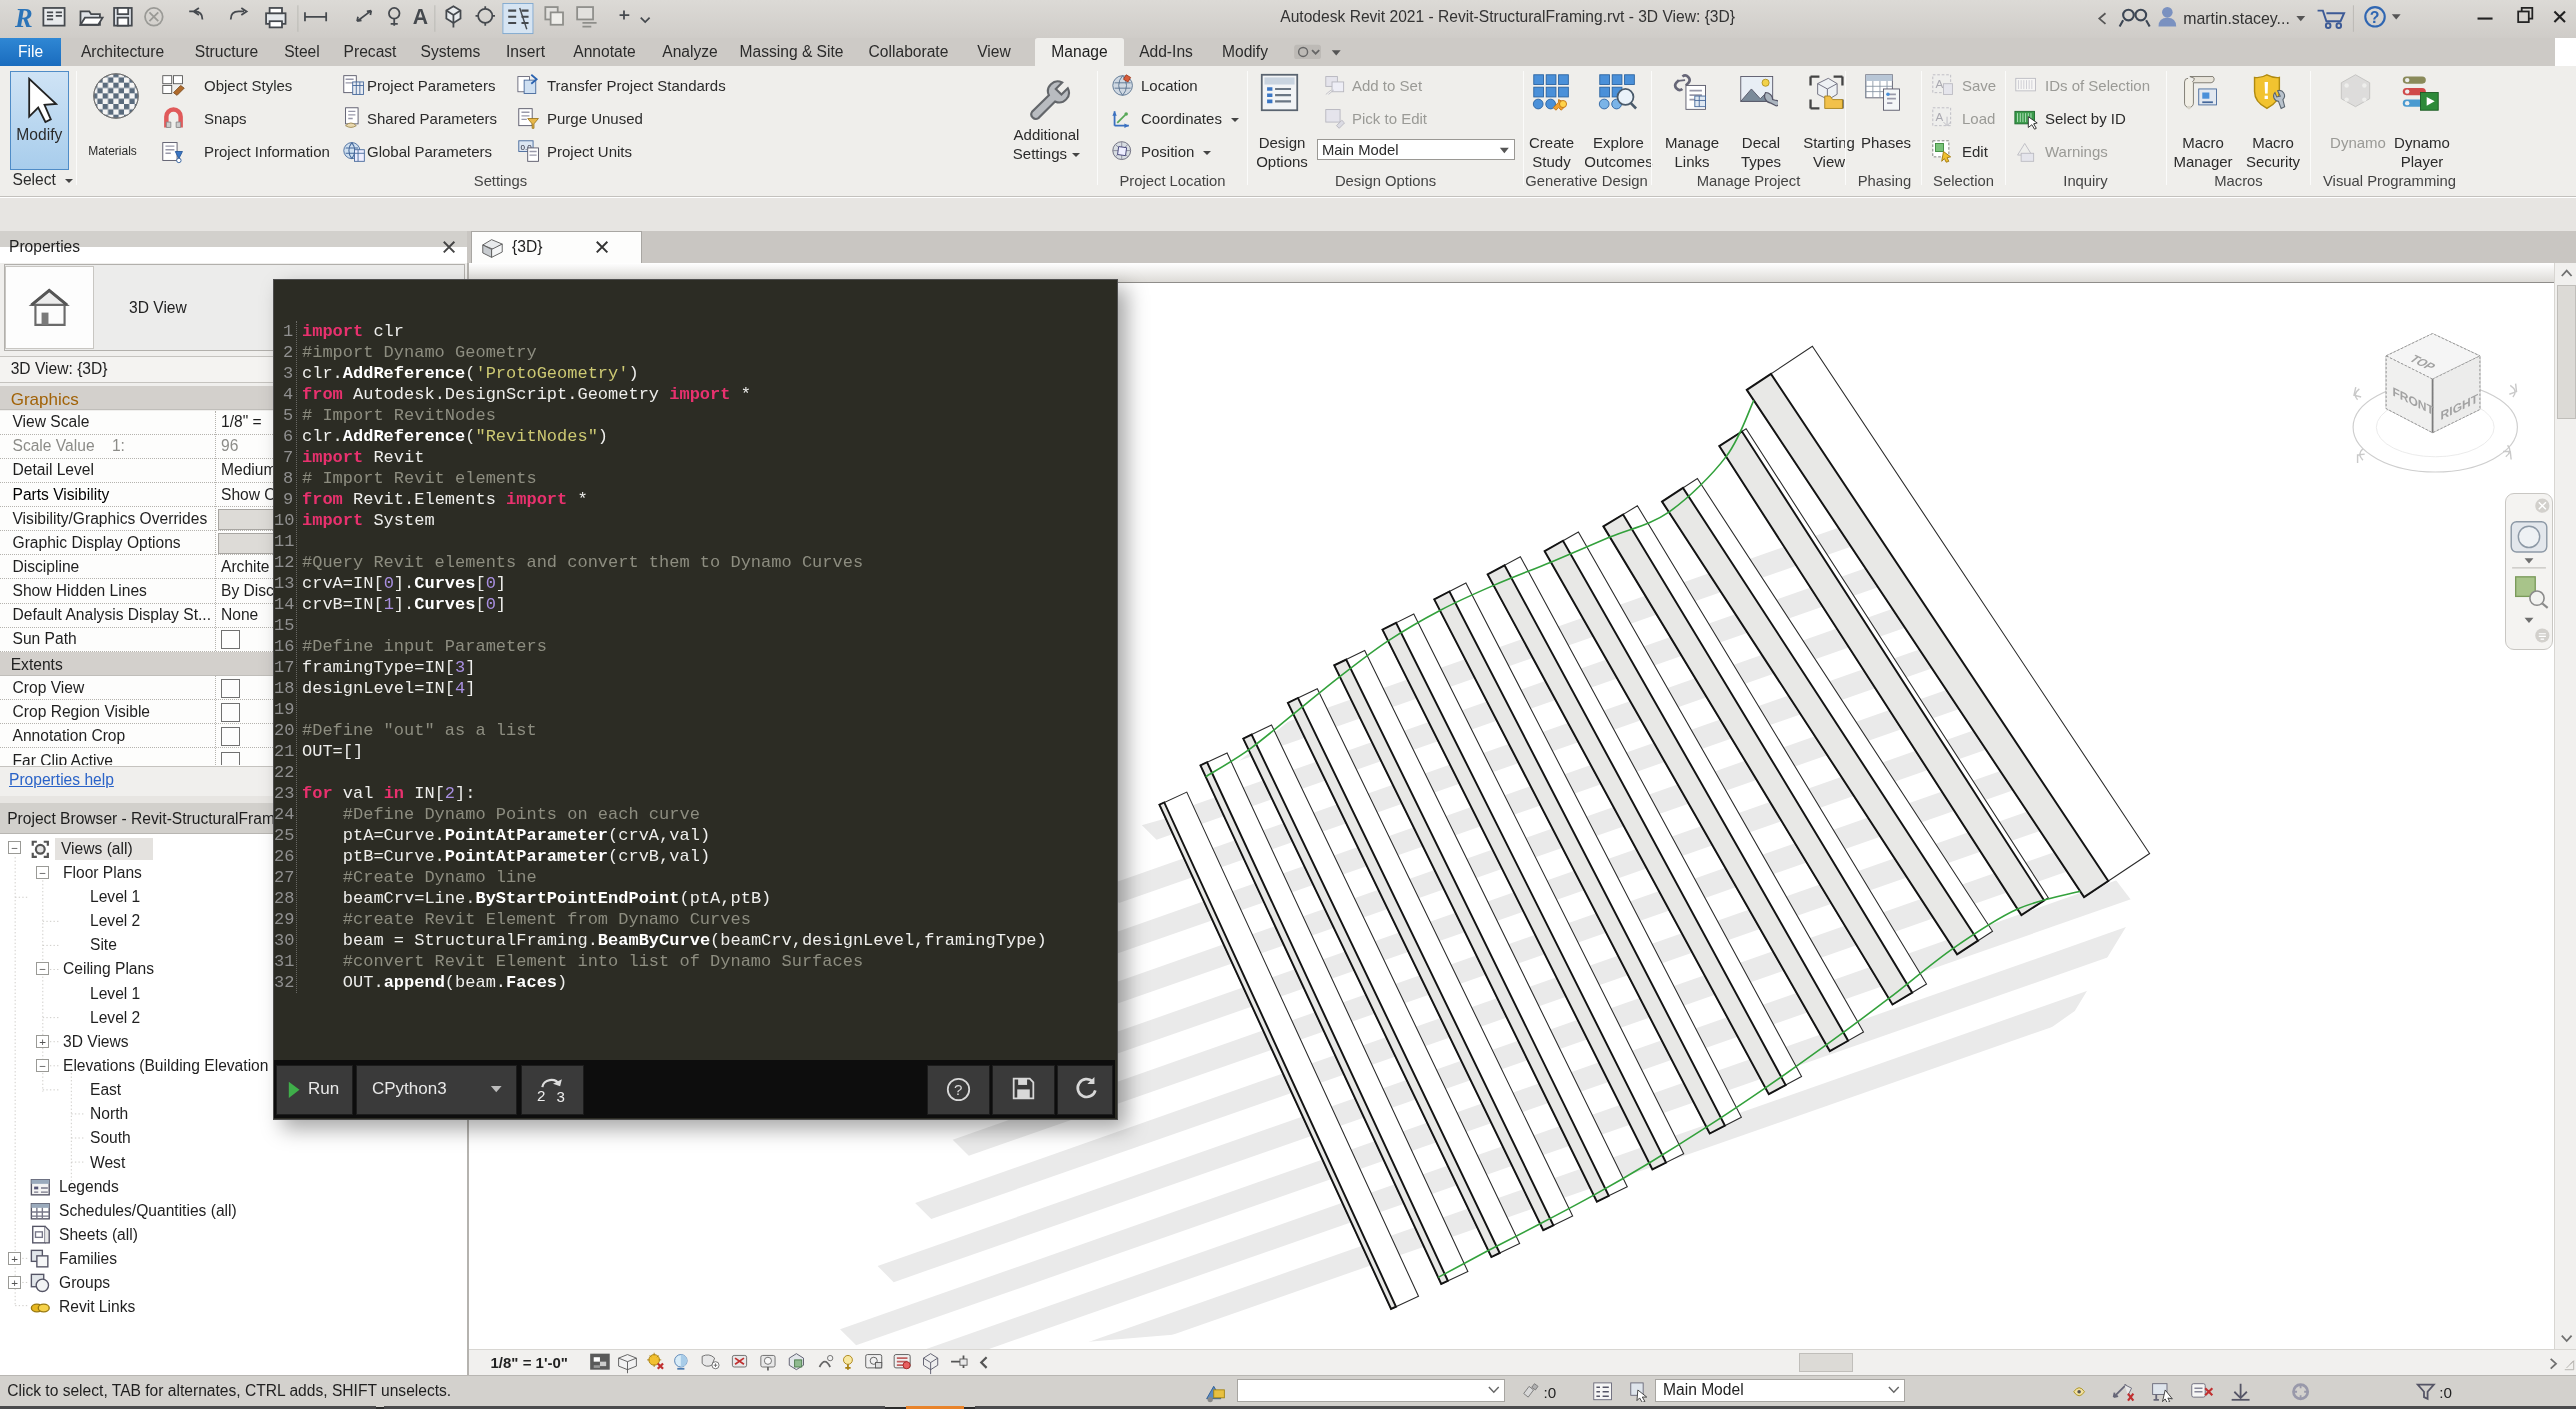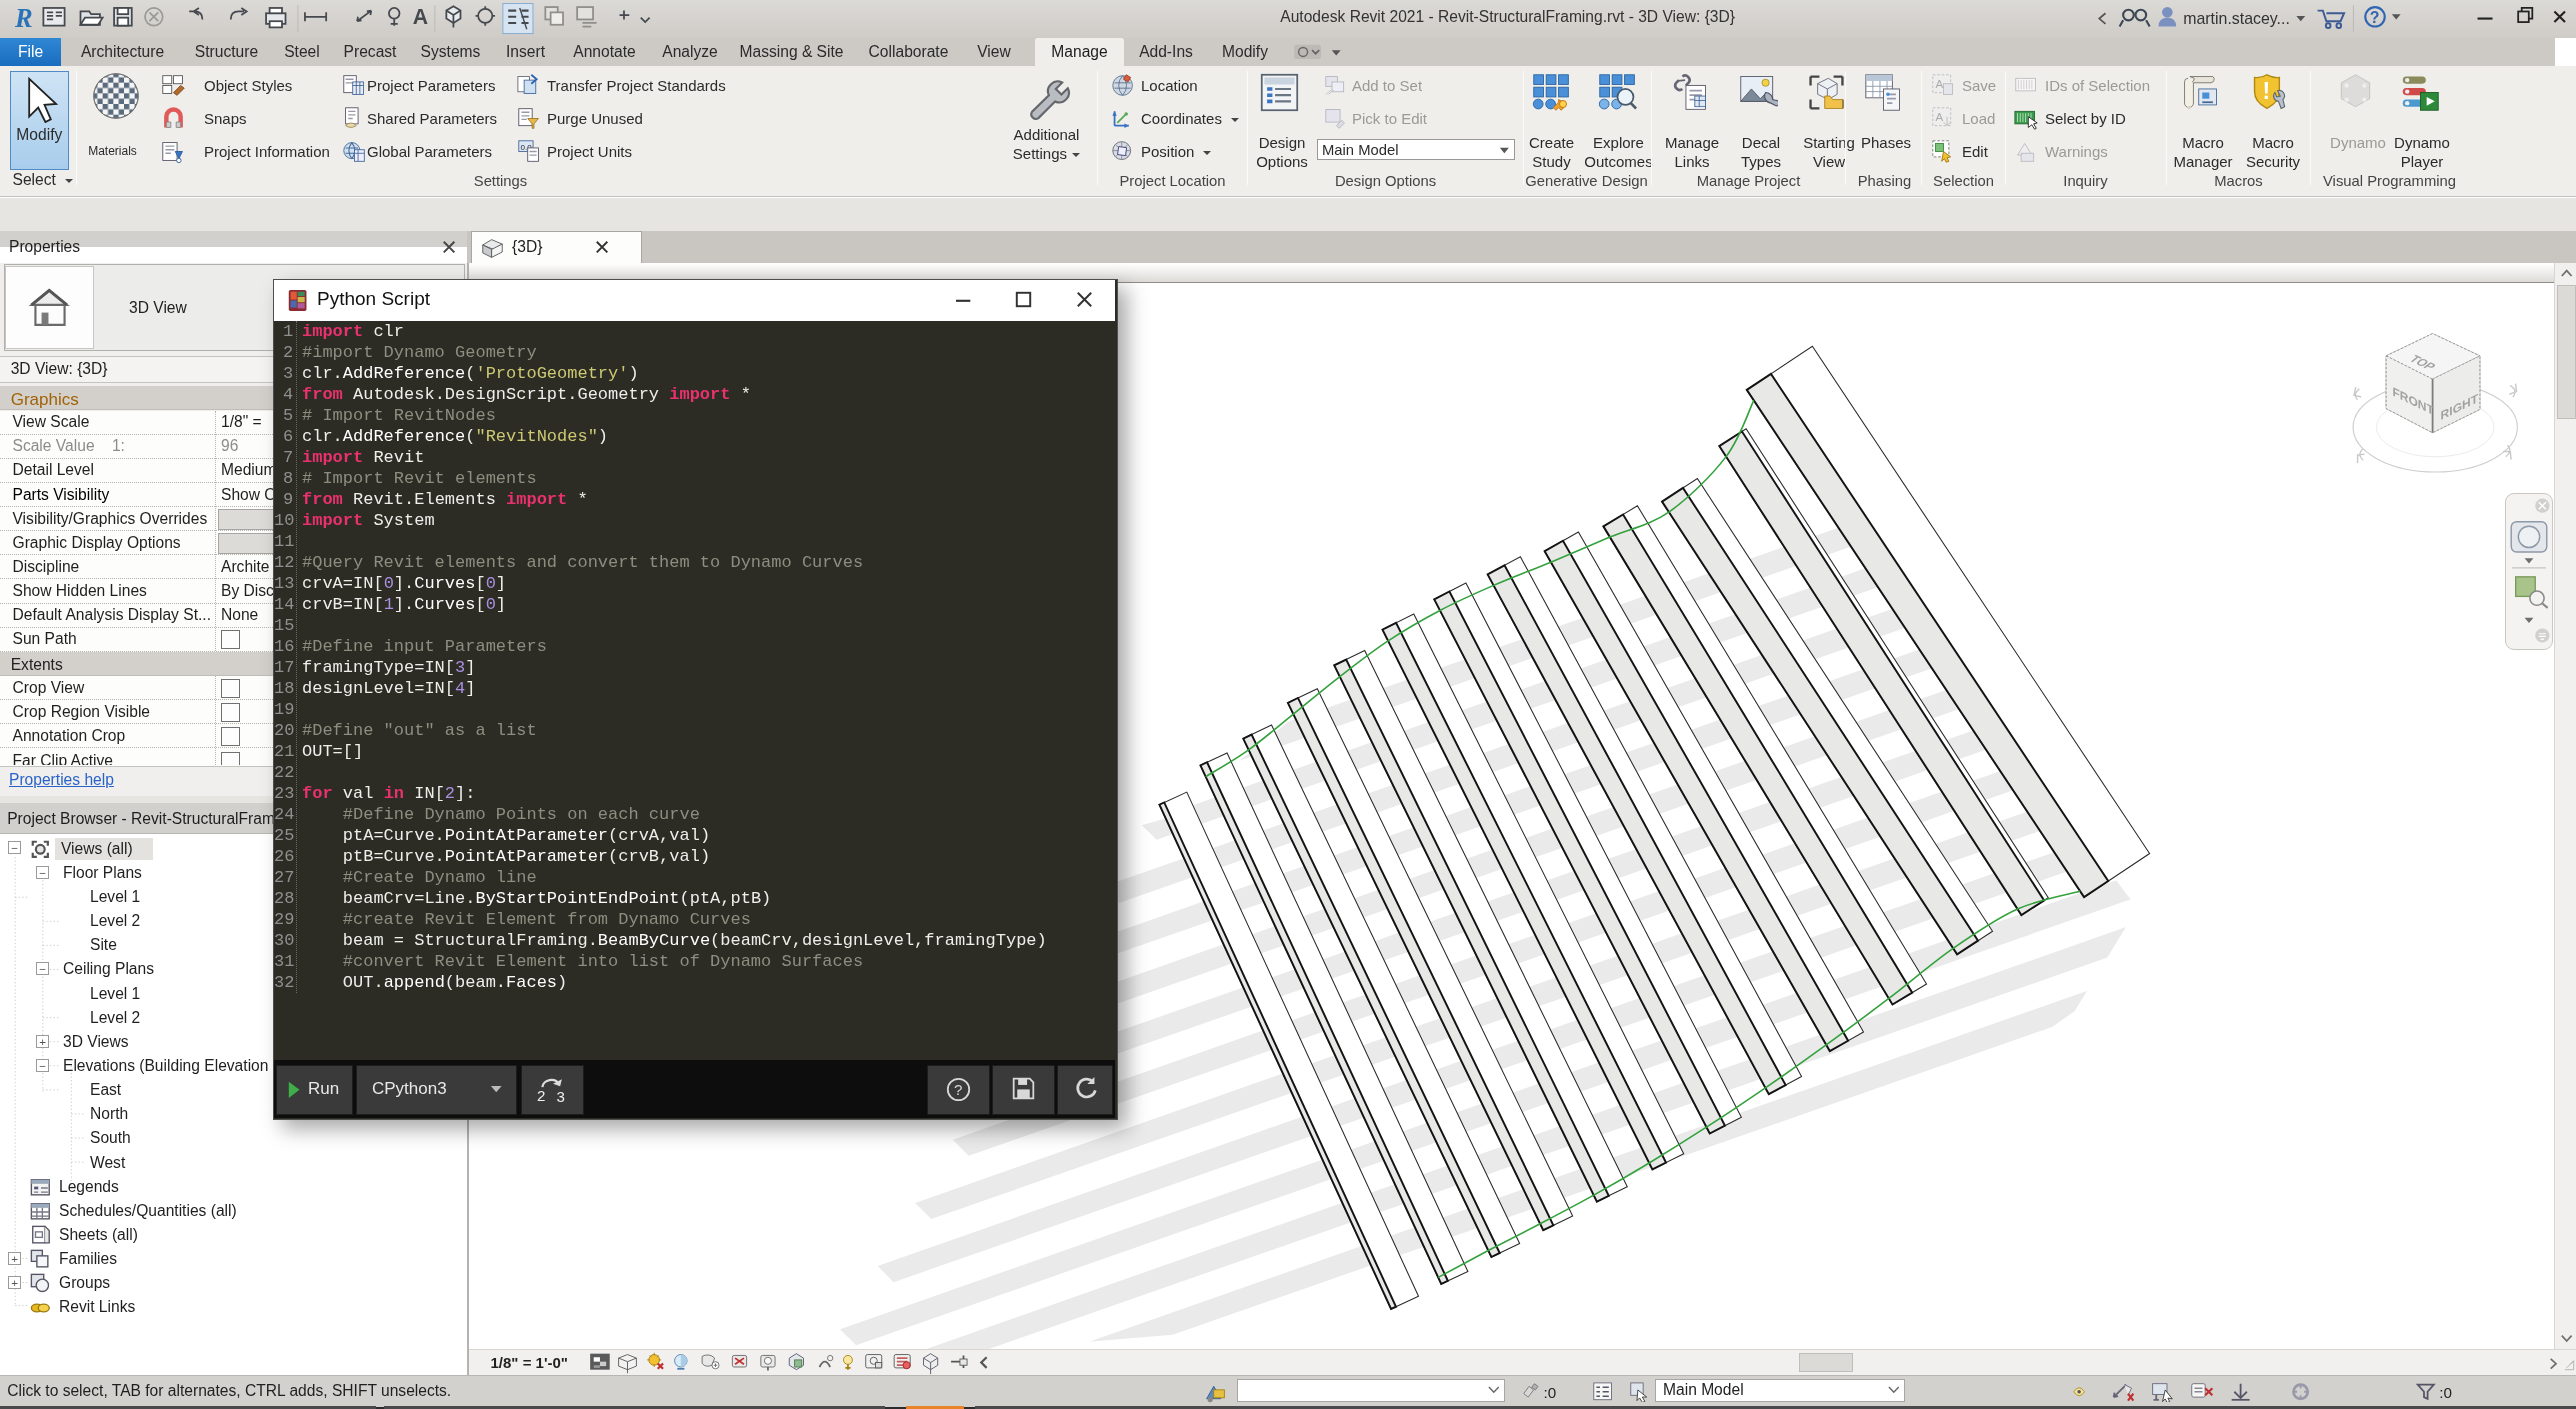--- a/index.html
+++ b/index.html
@@ -33,21 +33,21 @@
 #bottomstrip{position:absolute;left:0;top:1407px;width:2576px;height:1.8px;background:#2b2b2b}
 #pydlg{position:absolute;left:273px;top:279px;width:845px;height:841px;background:#2c2c24;border:1.8px solid #4e4e4e;box-shadow:9px 9px 19.7px rgba(0,0,0,0.35)}
 #pytitle{position:absolute;left:0;top:0;width:841px;height:41px;background:#ffffff}
 #pycode{position:absolute;left:0;top:41px;width:841px;height:739px;font-family:"Liberation Mono",monospace;font-size:17px;line-height:21px;white-space:pre;color:#eeeeec}
 #pylines{position:absolute;left:0;top:0;width:23px;text-align:right;color:#8f8f8f;border-right:0.9px dotted #6a6a66;padding-right:2.7px}
 #pycodetxt{position:absolute;left:28px;top:0}
 .k{color:#e8316e;font-weight:bold}
 .c{color:#8d8d80}
 .s{color:#cdc973}
 .n{color:#a88fe0}
-.m{color:#ffffff;font-weight:normal}
+.m{color:#ffffff;font-weight:bold}
 #pytools{position:absolute;left:0;top:780px;width:841px;height:58px;background:#0d0d0d}
 .pybtn{position:absolute;top:4.5px;height:50px;background:#3a3a3a;border:0.9px solid #1c1c1c}
 .treerow{position:absolute;font-size:15.6px;color:#1f1f1f;white-space:nowrap}
 .prow{position:absolute;font-size:15.6px;color:#1f1f1f;white-space:nowrap}
 .exp{position:absolute;width:13.4px;height:13.4px;border:0.9px solid #9a9a96;background:#fff;font-size:11.6px;line-height:11.6px;text-align:center;color:#555}
 .cb{position:absolute;width:19px;height:19px;border:1.3px solid #707070;background:#fdfdfd}
 </style></head><body>
 
 <div id="titlebar">
 <svg class="abs" style="left:0;top:0" width="1377" height="38" viewBox="0 0 1540 43">
@@ -785,40 +785,20 @@
  <div class="abs" style="left:1330px;top:2.7px;width:54px;height:19.7px;background:#dcdad6;border:0.9px solid #c0beba"></div>
  <svg class="abs" style="left:2079px;top:7.2px" width="12.5" height="12.5" viewBox="0 0 14 14">
       <path d="M3 2 l6 5.5 -6 5.5" fill="none" stroke="#707070" stroke-width="2"></path>
     </svg>
  <svg class="abs" style="left:2094px;top:9px" width="12.5" height="12.5" viewBox="0 0 14 14">
       <path d="M12 2 v10 h-10 M8 6 l4 -4 M4 10 l8 -8" stroke="#b0aeaa" fill="none"></path>
     </svg>
 </div>
 
 <div id="pydlg">
- <div id="pytitle">
-  <svg class="abs" style="left:12.5px;top:9px" width="23" height="23" viewBox="0 0 26 26">
-        <rect x="2" y="1" width="20" height="24" rx="2" fill="#8a2a32"></rect>
-        <rect x="4" y="3" width="7" height="9" fill="#e05a3a"></rect>
-        <rect x="12" y="3" width="8" height="5" fill="#3a8a5a"></rect>
-        <rect x="12" y="9" width="8" height="6" fill="#c8b84a"></rect>
-        <rect x="4" y="13" width="7" height="8" fill="#4a6ab0"></rect>
-        <rect x="12" y="16" width="8" height="6" fill="#b05a9a"></rect>
-      </svg>
-  <div class="abs" style="left:43px;top:8px;font-size:19px;color:#111">Python Script</div>
-  <svg class="abs" style="left:682px;top:19px" width="19.7" height="5.4" viewBox="0 0 22 6">
-        <path d="M0 2 h16" stroke="#333" stroke-width="2.4"></path>
-      </svg>
-  <svg class="abs" style="left:741px;top:10.7px" width="19.7" height="19.7" viewBox="0 0 22 22">
-        <rect x="2" y="2" width="15" height="15" fill="none" stroke="#333" stroke-width="2.2"></rect>
-      </svg>
-  <svg class="abs" style="left:802px;top:10.7px" width="19.7" height="19.7" viewBox="0 0 22 22">
-        <path d="M2 2 l15 15 M17 2 L2 17" stroke="#333" stroke-width="2.2"></path>
-      </svg>
- </div>
  <div id="pycode">
   <div id="pylines">1
 2
 3
 4
 5
 6
 7
 8
 9

